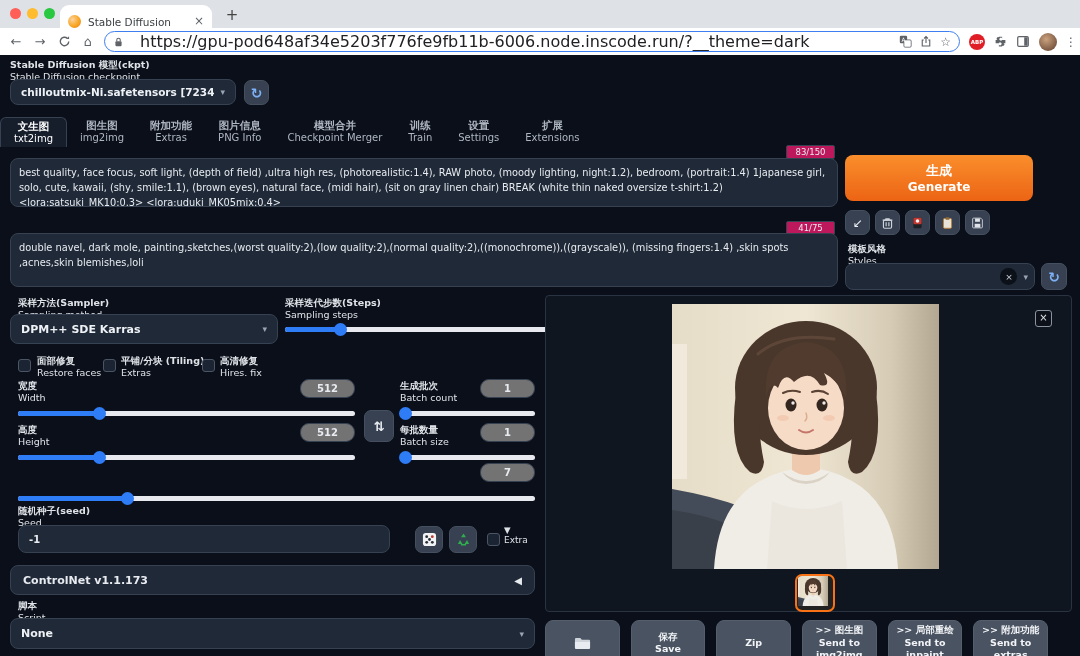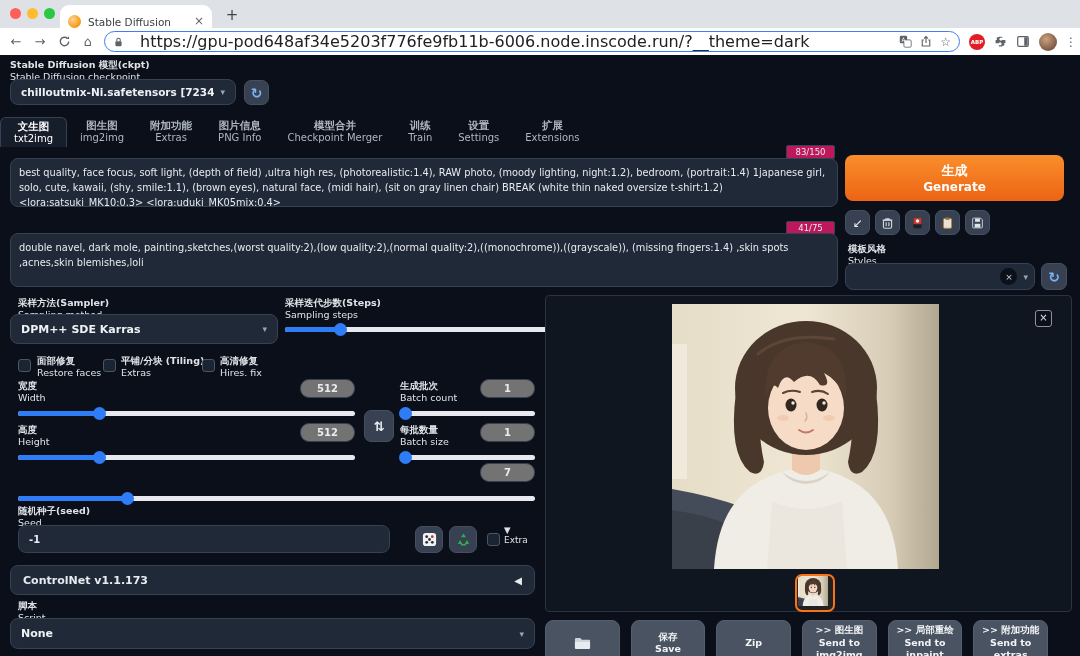--- a/index.html
+++ b/index.html
@@ -59,21 +59,21 @@
   .slider{position:absolute;height:13px;}
   .sl-track{position:absolute;top:4px;left:0;right:0;height:5px;background:#e7e9ee;border-radius:3px;}
   .sl-fill{position:absolute;top:0;left:0;height:5px;background:#2e7cf6;border-radius:3px;}
   .sl-knob{position:absolute;top:0;width:13px;height:13px;border-radius:50%;background:#2e7cf6;margin-left:-6px;}
   .valbox{position:absolute;width:55px;height:19px;background:#737373;border:1px solid #364152;
     border-radius:9px;font-size:10px;font-weight:600;display:flex;align-items:center;
     justify-content:center;box-sizing:border-box;}
   .cb{position:absolute;width:13px;height:13px;background:#1b2433;border:1.5px solid #4b5563;
     border-radius:3px;box-sizing:border-box;}
   
-  .generate{position:absolute;left:845px;top:100px;width:219px;height:46px;border-radius:8px;
+  .generate{position:absolute;left:845px;top:100px;width:188px;height:46px;border-radius:8px;
     background:linear-gradient(180deg,#fa8e2b,#ec6414);display:flex;flex-direction:column;
     align-items:center;justify-content:center;color:#fff;cursor:pointer;}
   .generate .zh{font-size:13px;font-weight:700;}
   .generate .en{font-size:12px;font-weight:600;}
   
   .gallery{position:absolute;left:545px;top:240px;width:527px;height:317px;background:#10161f;
     border:1px solid #2a3342;border-radius:4px;box-sizing:border-box;}
   .preview{position:absolute;left:126px;top:8px;width:267px;height:265px;}
   .gclose{position:absolute;right:19px;top:14px;width:15px;height:15px;border:1px solid #8b93a1;
     border-radius:3px;background:rgba(10,14,22,.6);color:#dfe3e8;font-size:10px;line-height:13px;

